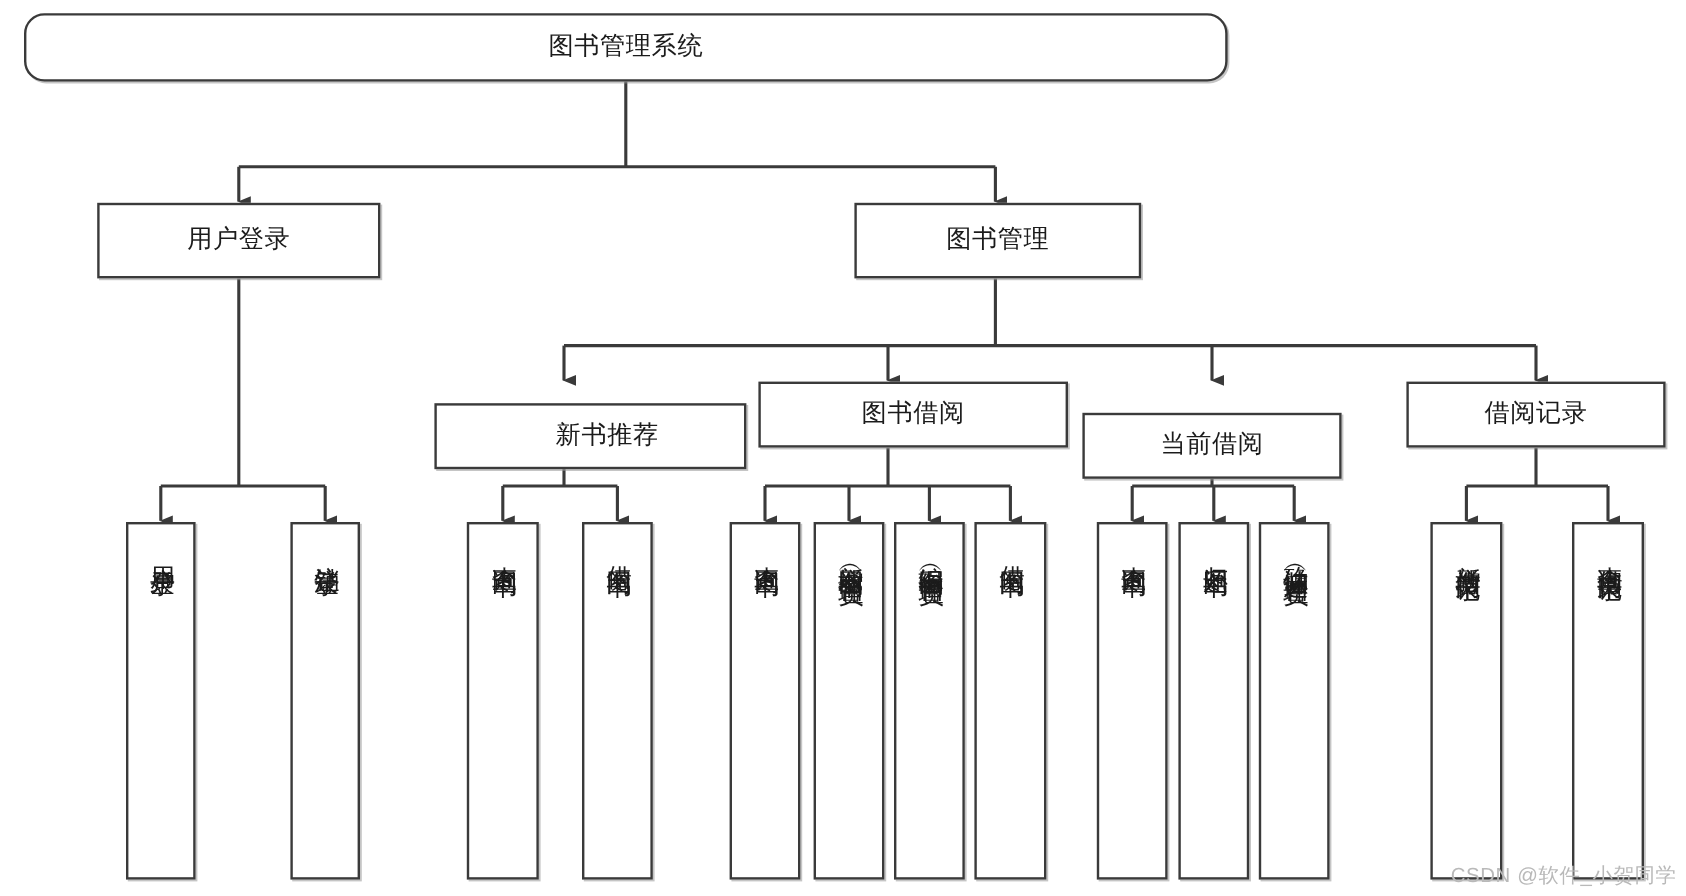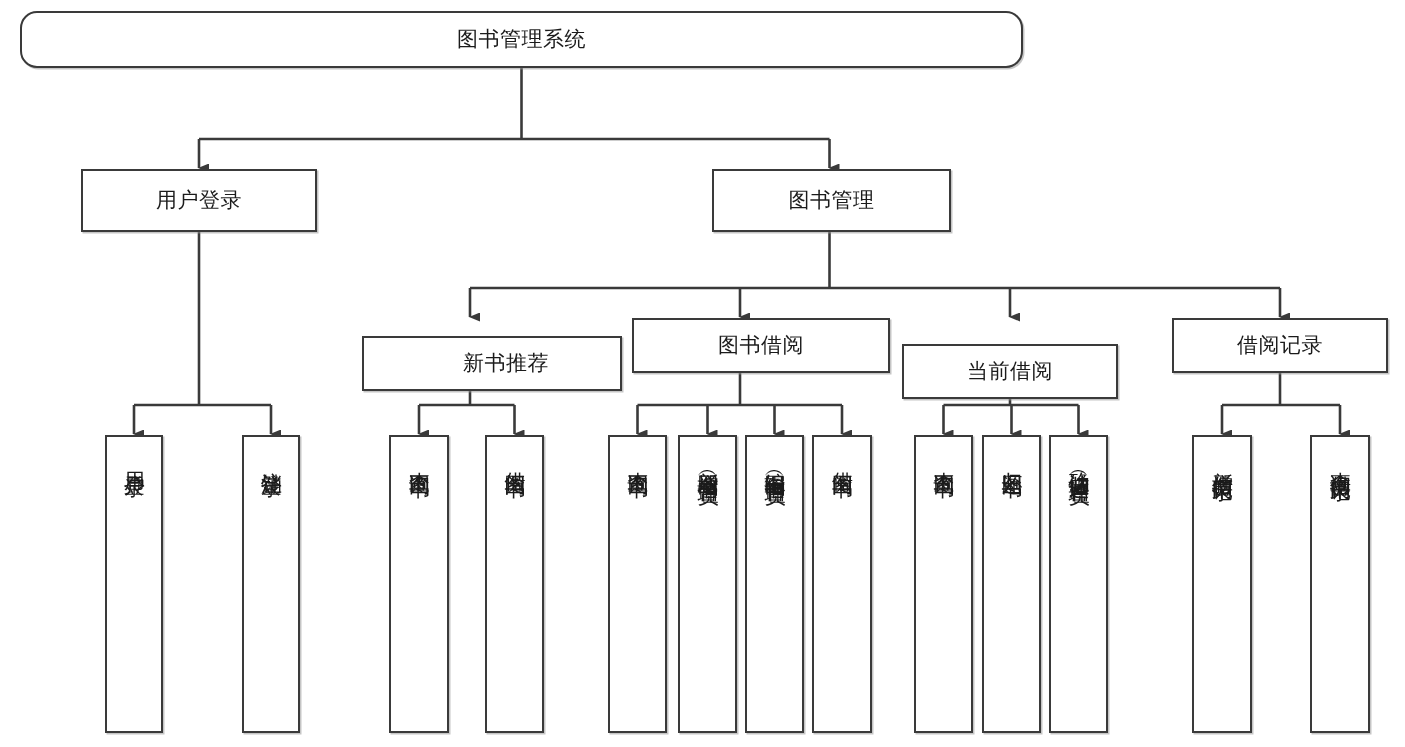--- a/index.html
+++ b/index.html
@@ -172,13 +172,14 @@
         <span class="label-v">确认归还（管理员）</span>
       </div>
       <div class="node vertical" style="left: 1192px; top: 435px; width: 60px; height: 298px;">
         <span class="label-v">新增借阅记录</span>
       </div>
       <div class="node vertical" style="left: 1310px; top: 435px; width: 60px; height: 298px;">
         <span class="label-v">查询借阅记录</span>
       </div>
     </div>
 
+  <div id="watermark">CSDN @软件_小贺同学</div>
 </div>
 
 </body></html>

